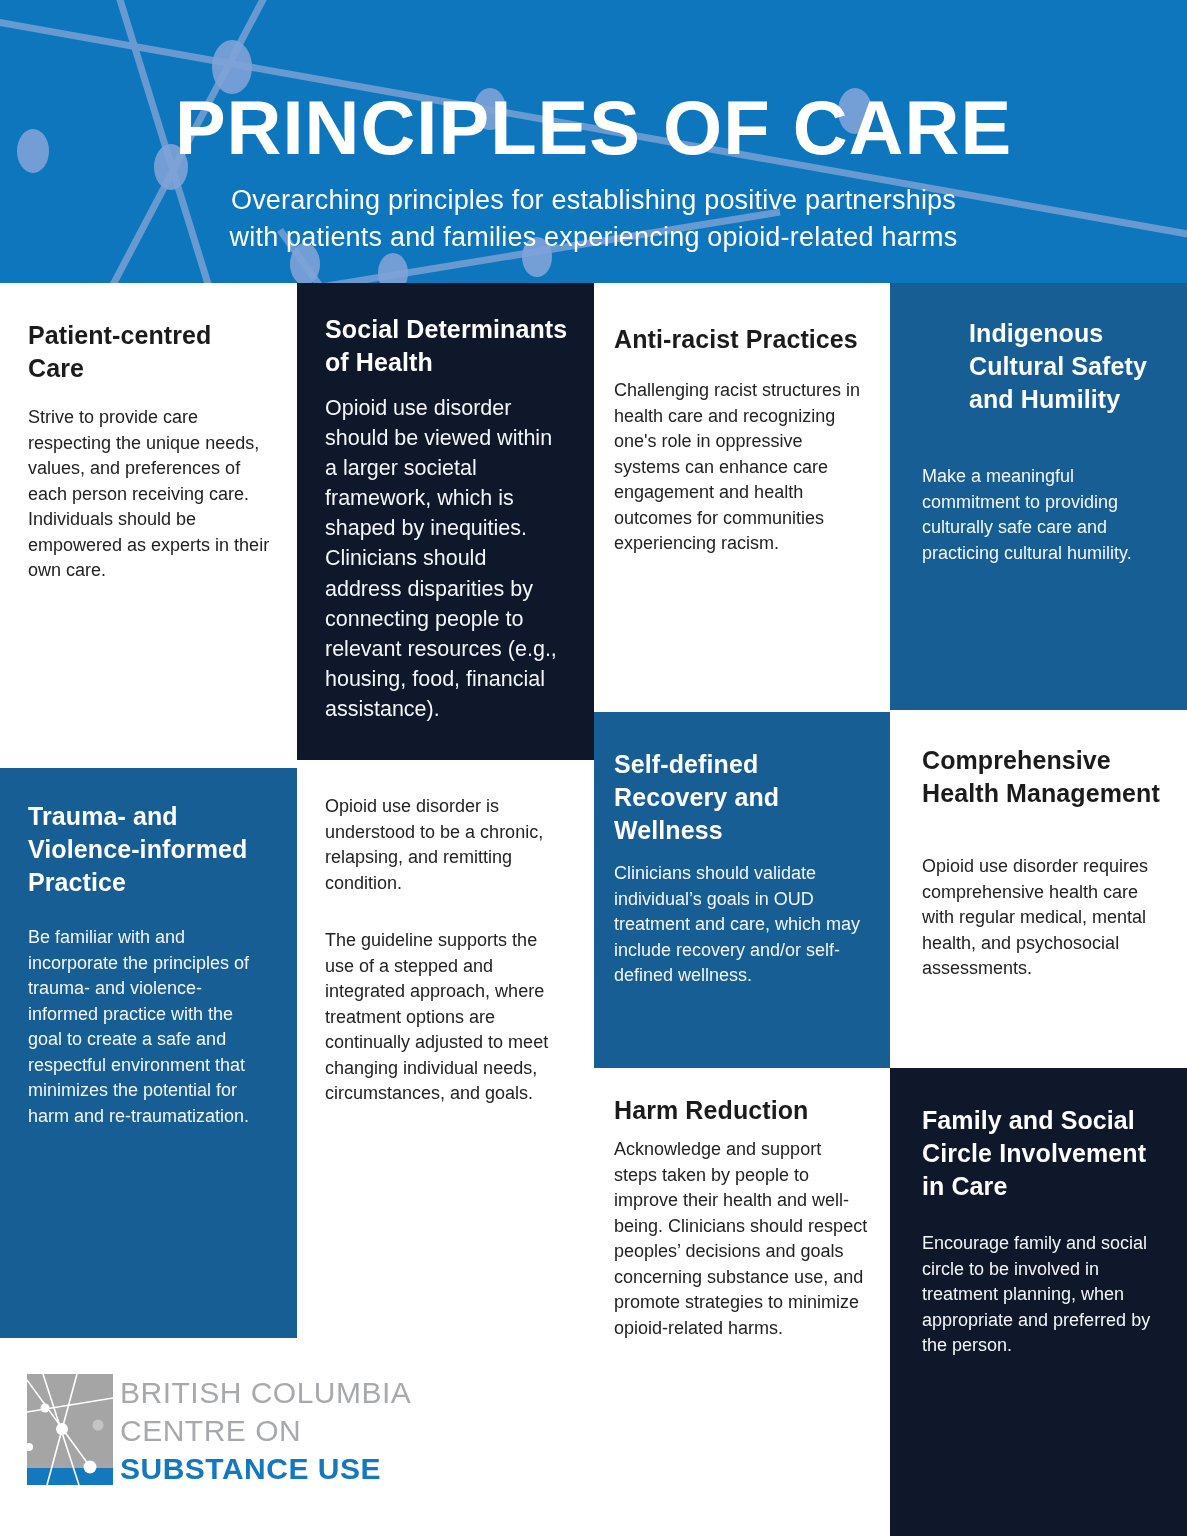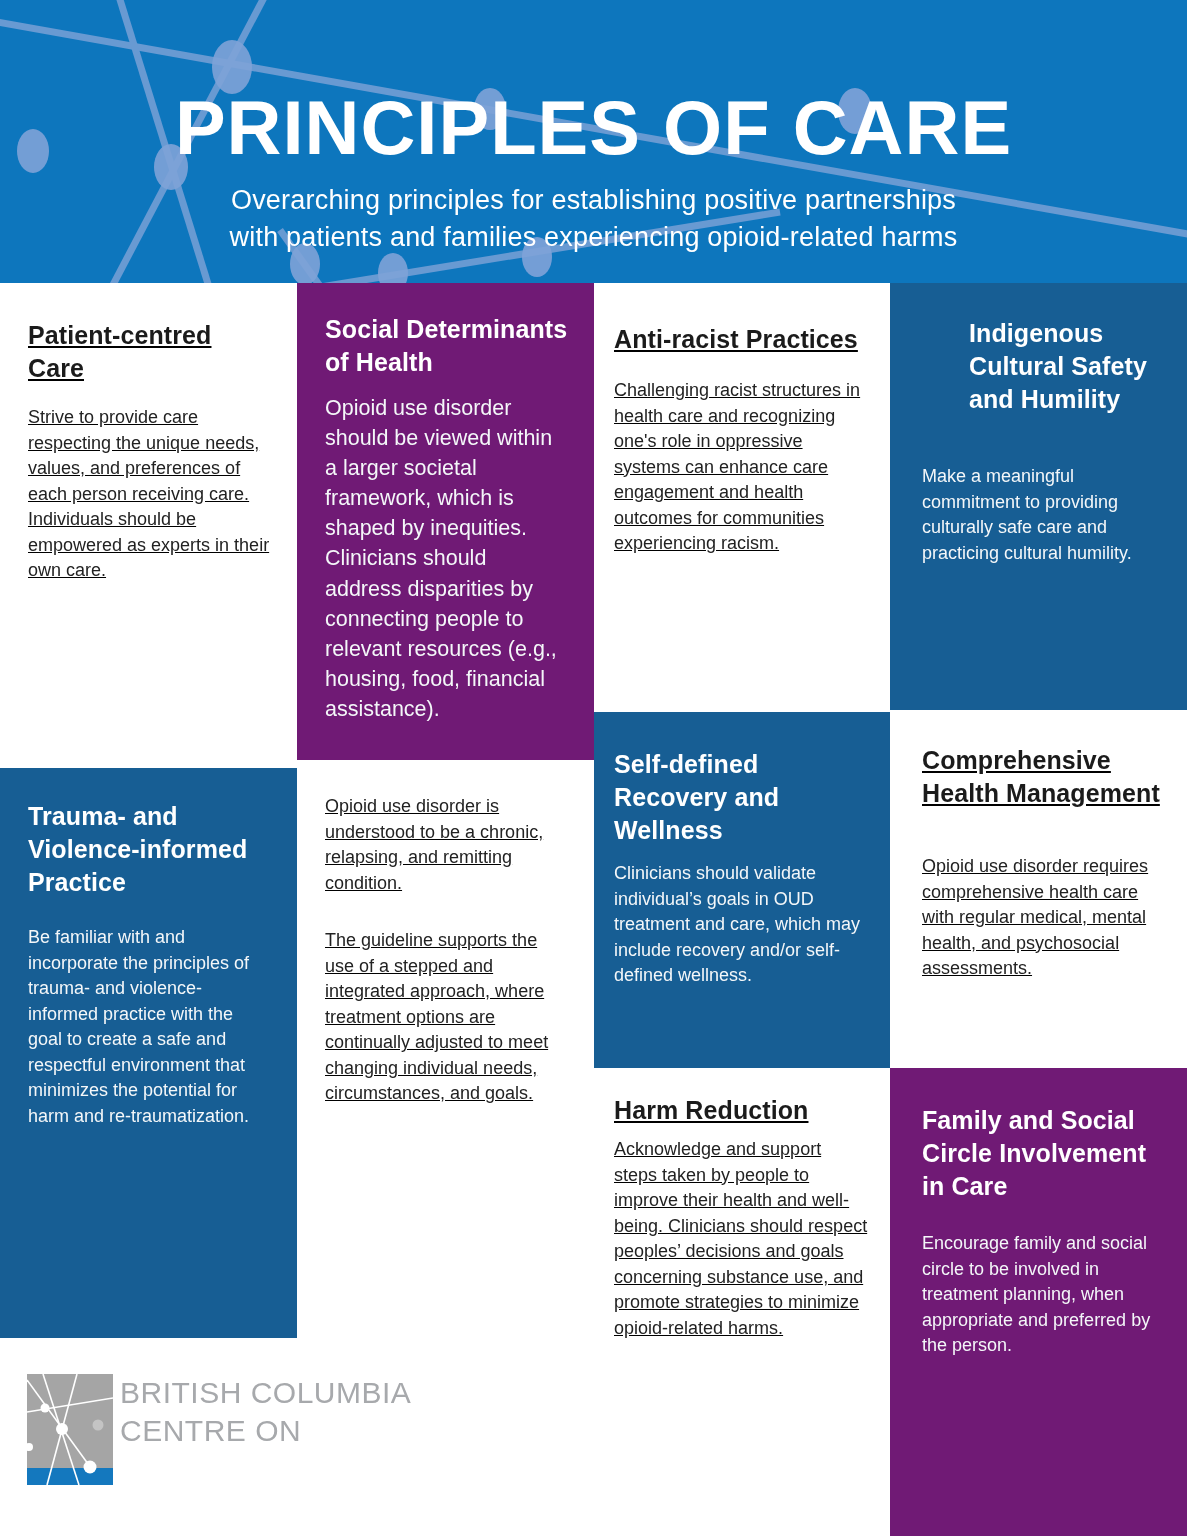--- a/index.html
+++ b/index.html
@@ -14,22 +14,22 @@
     position:relative;margin:90px 0 0 0;text-align:center;color:#ffffff;
     font-size:76px;font-weight:800;line-height:1;letter-spacing:1px;
   }
   .hdr .subtitle{
     position:relative;margin:16px 0 0 0;text-align:center;color:#ffffff;
     font-size:27px;font-weight:400;line-height:1.37;letter-spacing:0.2px;
   }
   
   .cell{position:absolute;box-sizing:border-box;padding:34px 26px 0 28px;}
   .bg-blue{background:#175e94;}
-  .bg-gray{background:#701a75;}
-  .bg-white{background:#ffffff;text-decoration:underline;}
+  .bg-gray{background:#0f172a;}
+  .bg-white{background:#ffffff;}
   .cell-title{margin:0 0 18px 0;font-size:25px;font-weight:700;line-height:1.32;letter-spacing:0.1px;}
   .cell-body{margin:0;font-size:18px;font-weight:400;line-height:1.42;}
   .dark .cell-title{color:#1b1b1b;}
   .dark .cell-body{color:#222222;}
   .light .cell-title{color:#ffffff;}
   .light .cell-body{color:#f4f7f9;}
 
   .c1r1{left:0;top:283px;width:297px;height:485px;padding-top:36px;}
   .c1r2{left:0;top:768px;width:297px;height:570px;padding-top:32px;}
   .c2r1{left:297px;top:283px;width:297px;height:477px;padding-top:30px;}
@@ -153,16 +153,17 @@
         <circle cx="18" cy="34" r="4.5"></circle>
         <circle cx="35" cy="55" r="6"></circle>
         <circle cx="63" cy="93" r="6.5"></circle>
         <circle cx="2" cy="73" r="4"></circle>
       </g>
       <circle cx="71" cy="51" r="5.5" fill="#c4c4c4"></circle>
     </svg>
     <div class="logo-text">
       <p class="lt">BRITISH COLUMBIA</p>
       <p class="lt">CENTRE ON</p>
+      <p class="lt blue">SUBSTANCE USE</p>
     </div>
   </div>
 
 </div>
 
 </body></html>

